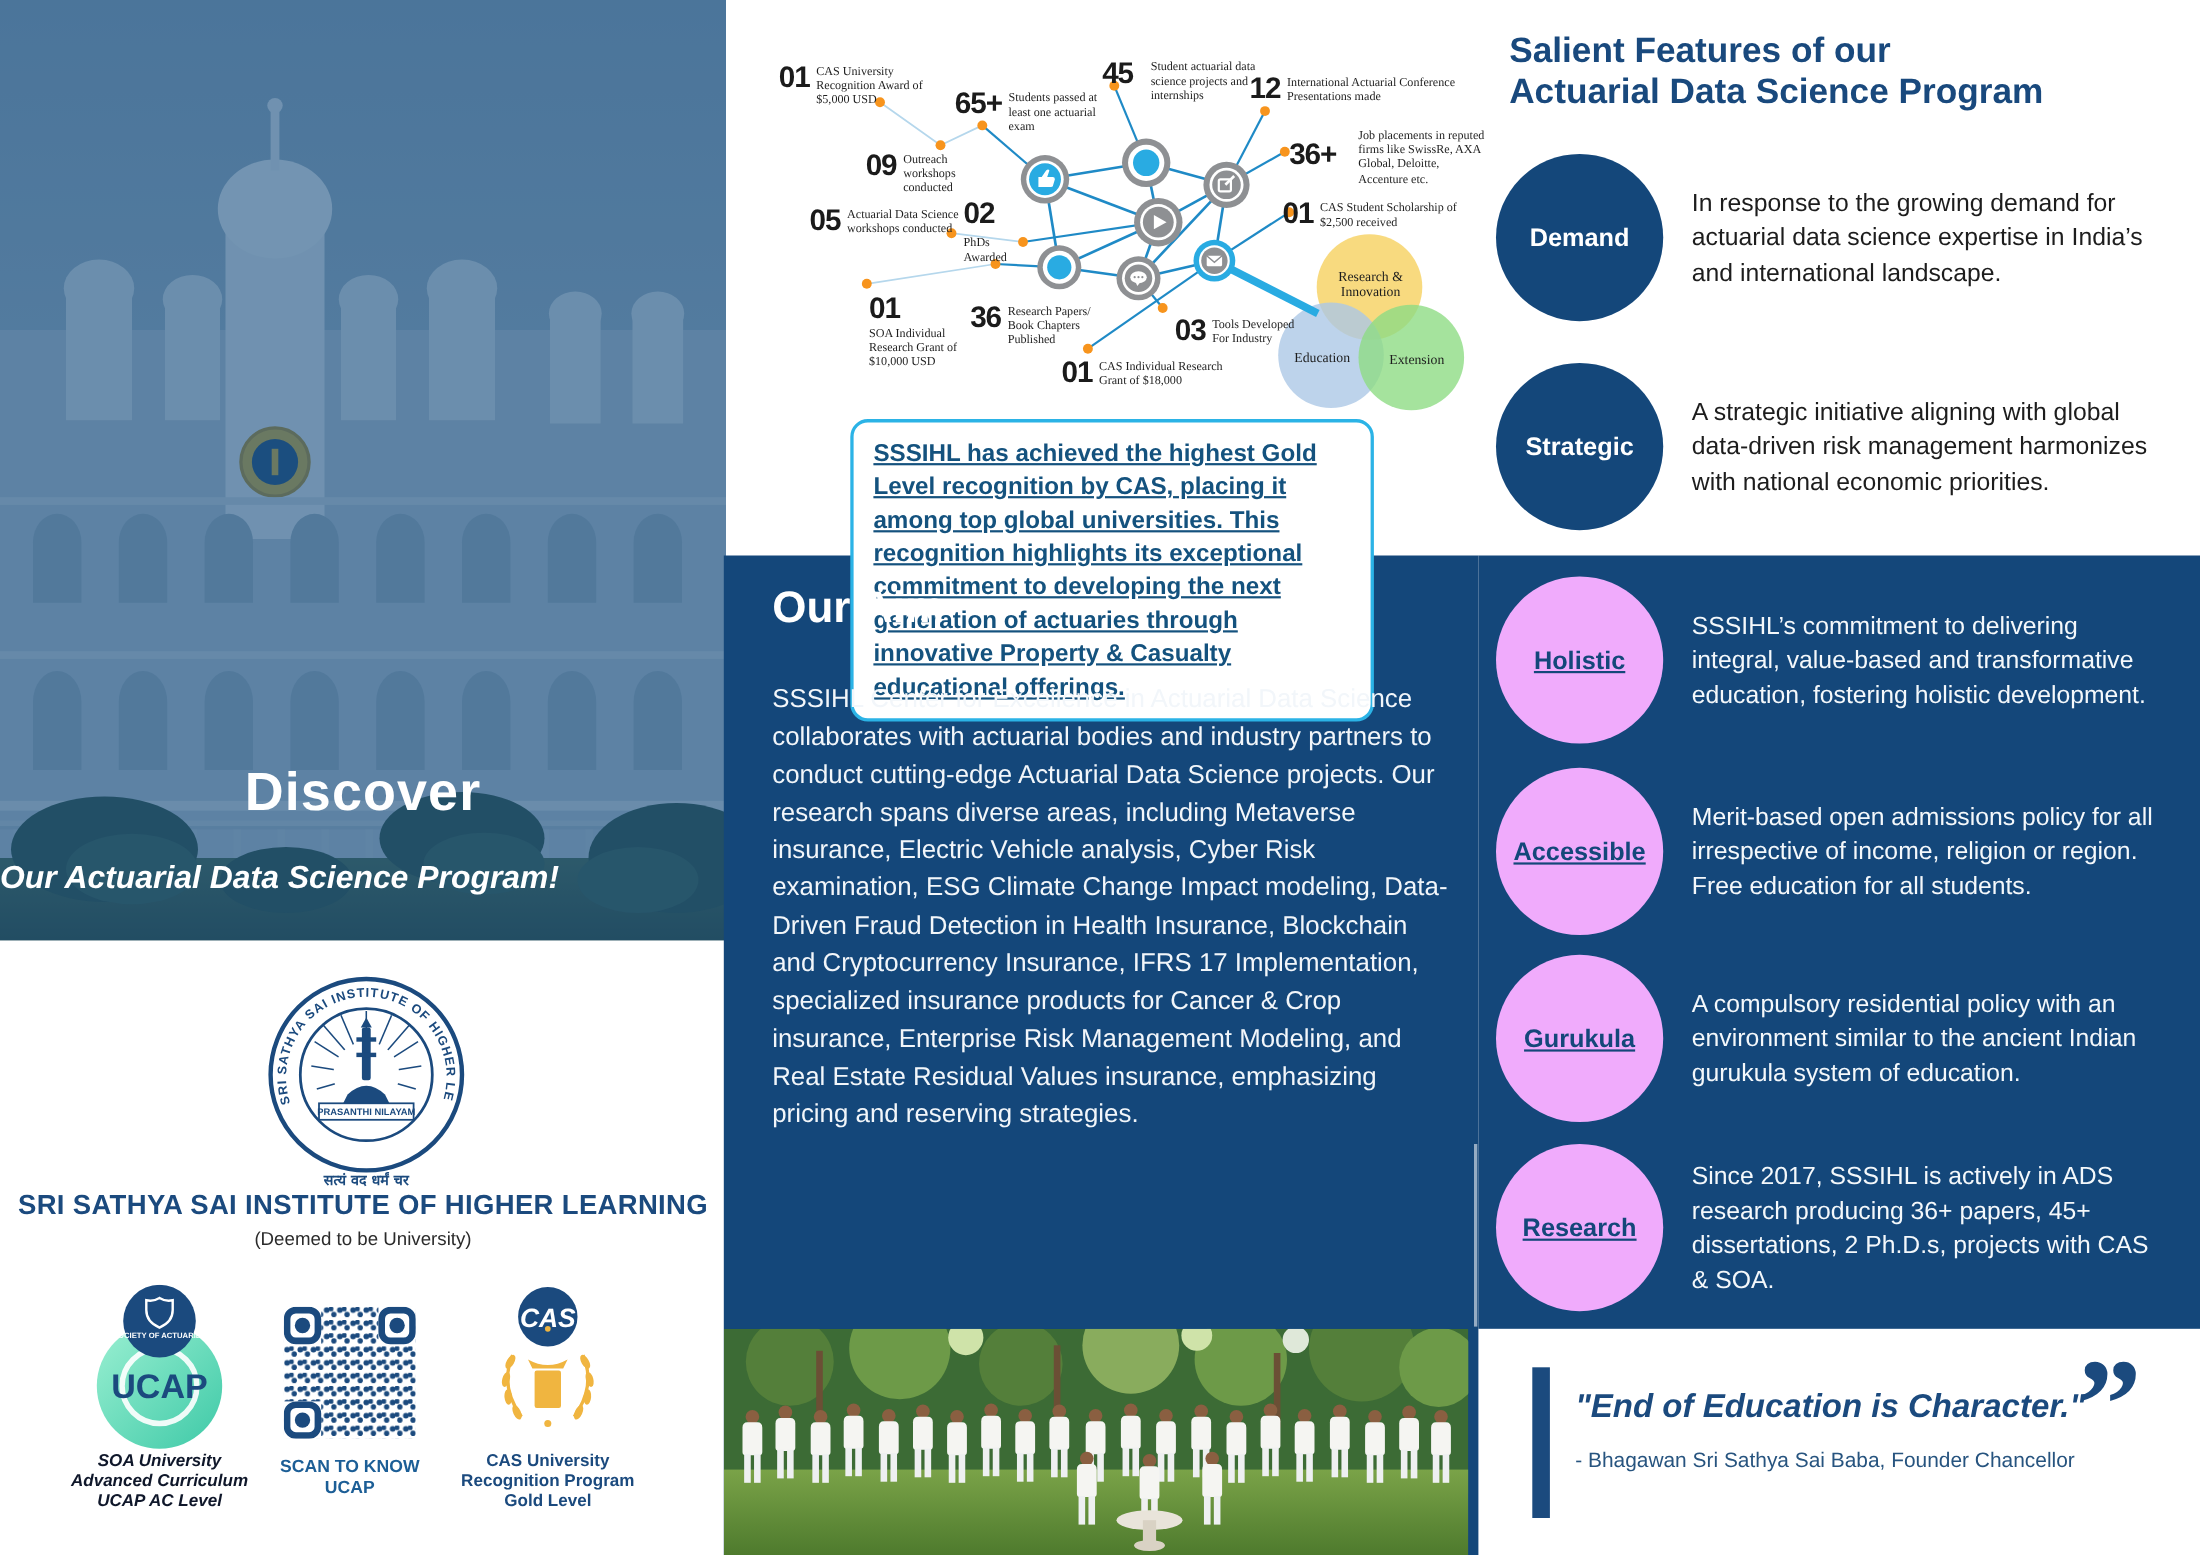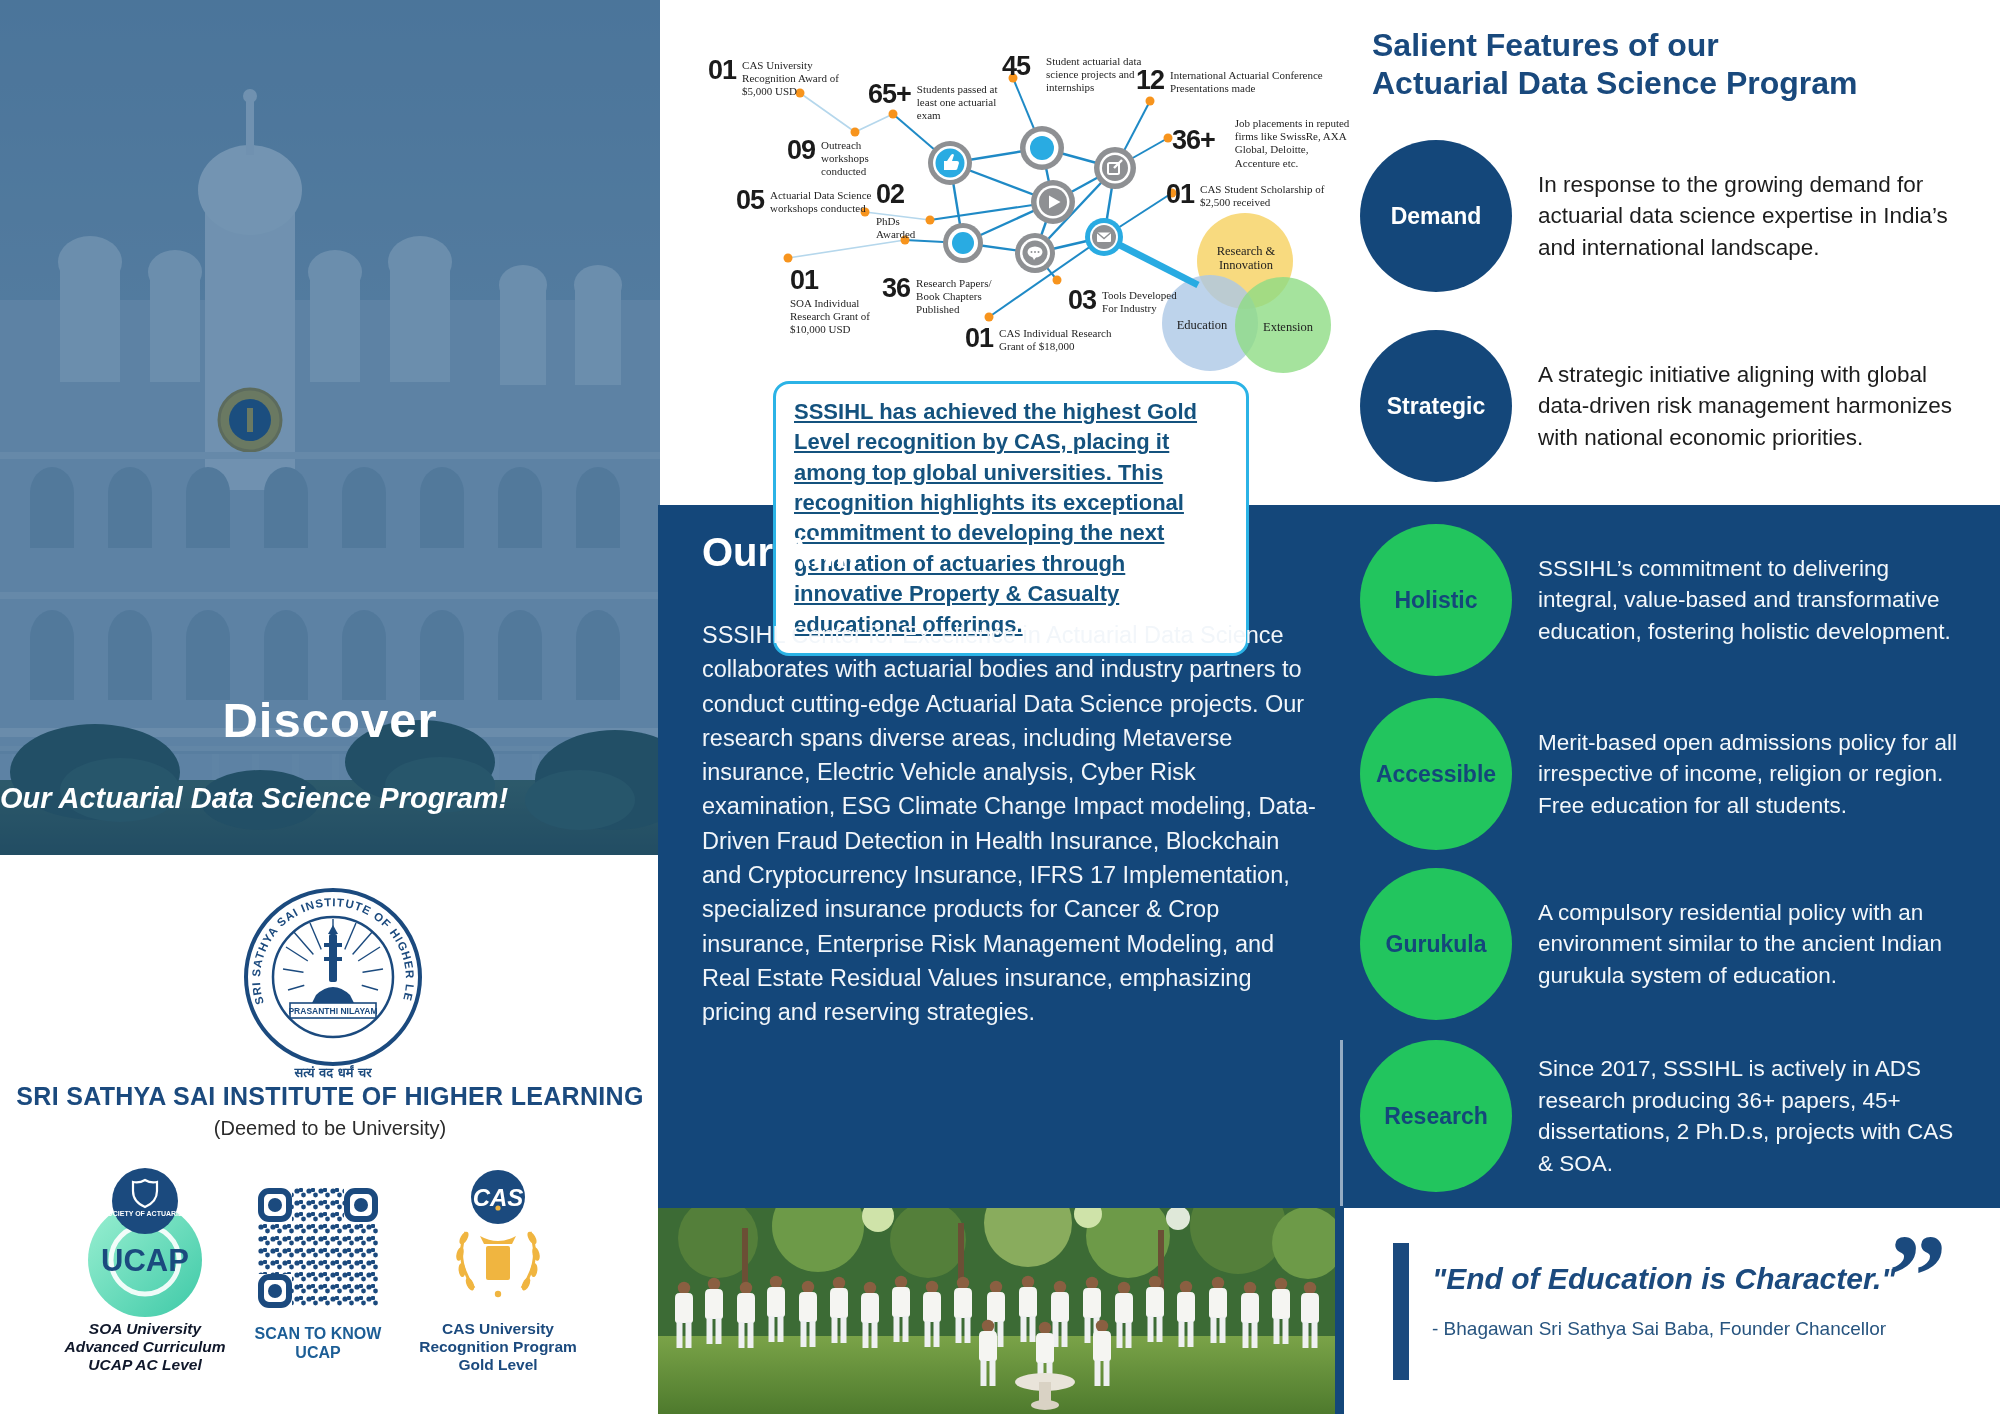--- a/index.html
+++ b/index.html
@@ -9,21 +9,21 @@
   .hero{position:absolute;left:0;top:0;width:660px;height:855px;overflow:hidden;}
   .hero svg{position:absolute;left:0;top:0;}
   .hero-title{position:absolute;left:0;top:692px;width:660px;text-align:center;
       color:#ffffff;font-size:49px;font-weight:bold;letter-spacing:1px;}
   .hero-sub{position:absolute;left:0;top:782px;width:660px;text-align:left;
       color:#ffffff;font-size:29px;font-weight:bold;font-style:italic;}
   .emblem{position:absolute;left:238px;top:885px;width:195px;height:195px;}
   .org-name{position:absolute;left:10px;top:1082px;width:640px;text-align:center;
       color:#1b4a7e;font-size:25px;font-weight:bold;letter-spacing:.3px;}
   .org-sub{position:absolute;left:10px;top:1117px;width:640px;text-align:center;
-      color:#2b2b2b;font-size:20px;}
+      color:#2b2b2b;font-size:17px;}
   .badge-caption{position:absolute;text-align:center;font-weight:bold;font-size:15.5px;
       line-height:1.16;white-space:pre-line;color:#141414;}
   
   .infographic{position:absolute;left:650px;top:30px;width:706px;height:362px;}
   .infographic svg{position:absolute;left:0;top:0;}
   .stat{position:absolute;display:flex;gap:6px;align-items:flex-start;}
   .stat .n{font-size:27px;font-weight:600;letter-spacing:-1px;color:#1b1b1b;line-height:.95;
       font-family:"Liberation Sans",sans-serif;}
   .stat .t{font-family:"Liberation Serif",serif;font-size:11px;line-height:1.2;color:#1f1f1f;
       white-space:pre-line;padding-top:1px;}
@@ -45,21 +45,21 @@
       font-size:23.5px;line-height:1.46;}
   
   .photo{position:absolute;left:658px;top:1208px;width:677px;height:206px;overflow:hidden;}
   
   .features-title{position:absolute;left:1372px;top:26px;width:620px;color:#19497d;
       font-size:32px;font-weight:bold;line-height:1.2;white-space:pre-line;}
   .feature-row{position:absolute;left:1360px;width:632px;display:flex;align-items:center;gap:26px;}
   .f-circle{width:152px;height:152px;border-radius:50%;flex:0 0 auto;display:flex;
       align-items:center;justify-content:center;font-weight:bold;font-size:23px;}
   .f-circle.solid{background:#14477a;color:#ffffff;}
-  .f-circle.inverse{background:#22c55e;color:#14477a;}
+  .f-circle.inverse{background:#f0abfc;color:#14477a;text-decoration:underline;}
   .f-text{width:428px;font-size:22.5px;line-height:1.4;}
   .f-text.dark{color:#1d1d1d;}
   .f-text.light{color:#f4f8fb;}
   
   .quote-bar{position:absolute;left:1393px;top:1243px;width:16px;height:137px;background:#1b4a7e;}
   .quote-text{position:absolute;left:1432px;top:1262px;width:470px;color:#1b4a7e;
       font-size:30px;font-weight:bold;font-style:italic;}
   .quote-mark{position:absolute;left:1888px;top:1218px;color:#1b4a7e;font-size:118px;
       font-weight:bold;font-family:"Liberation Serif",serif;line-height:1;}
   .quote-attr{position:absolute;left:1432px;top:1318px;width:520px;text-align:left;

